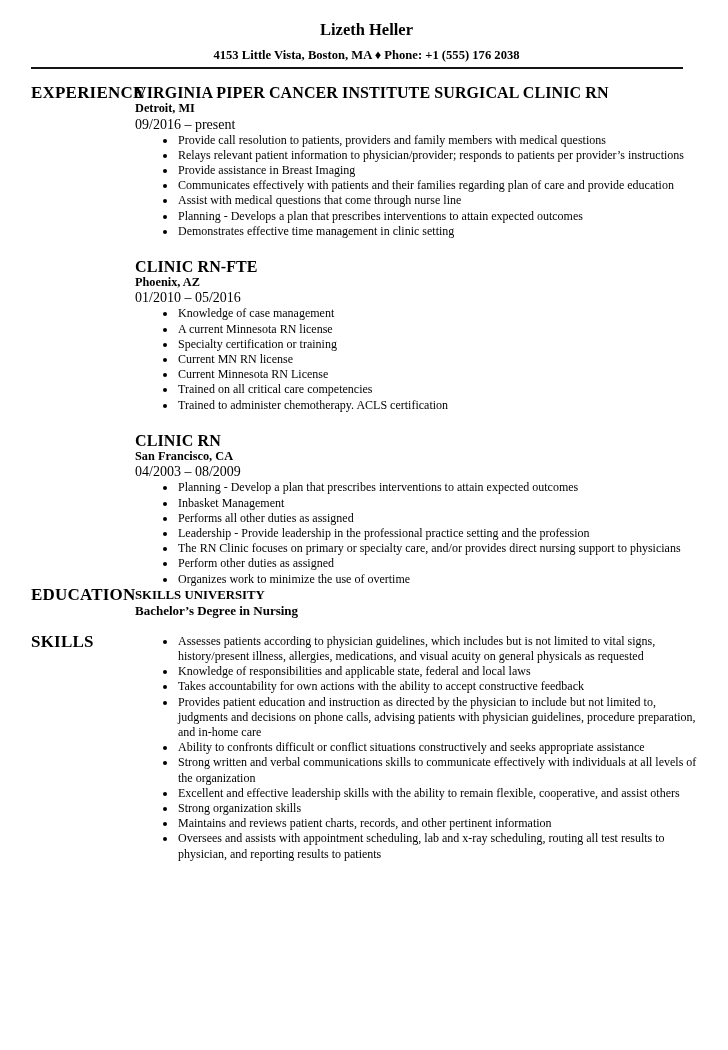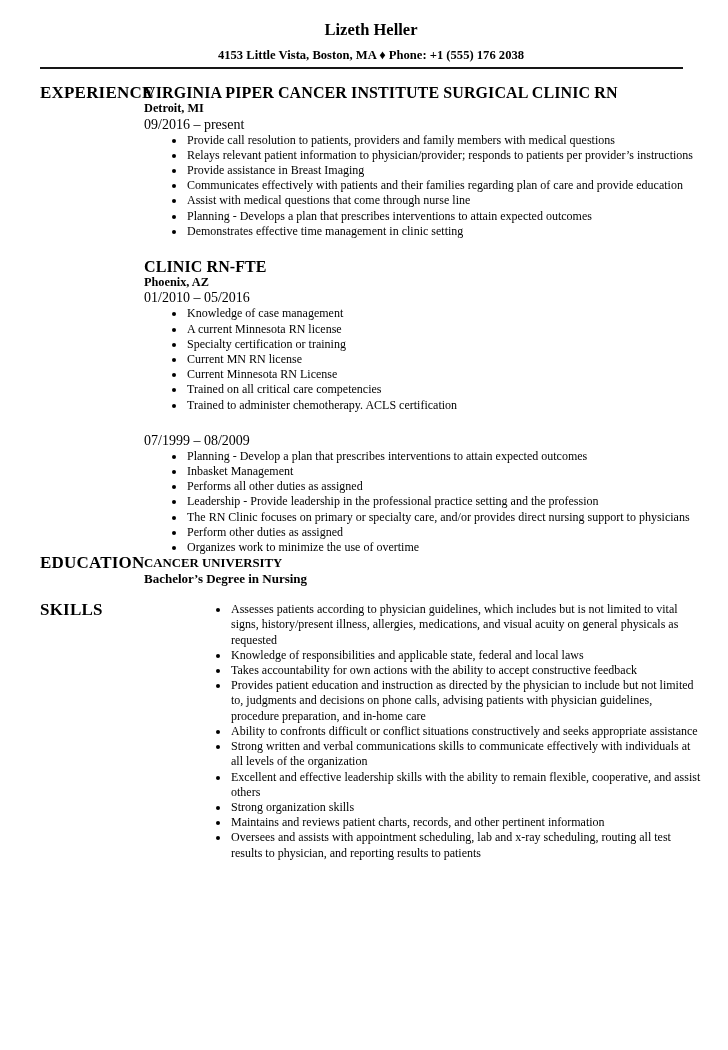--- a/index.html
+++ b/index.html
@@ -8,21 +8,21 @@
     background: #ffffff;
     color: #000000;
     font-family: "Liberation Serif", "DejaVu Serif", serif;
   }
   .page {
     position: relative;
     width: 728px;
     height: 1050px;
     background: #ffffff;
     box-sizing: border-box;
-    padding: 20px 26px 0 40px;
+    padding: 20px 26px 0 31px;
     overflow: hidden;
   }
   
   .hdr-name {
     margin: 0;
     text-align: center;
     font-size: 16.5px;
     font-weight: bold;
     line-height: 19px;
   }
@@ -35,21 +35,21 @@
   }
   .hdr-rule {
     margin-top: 4px;
     margin-right: 19px;
     border-bottom: 2.6px solid #161616;
   }
   
   main { display: block; margin-top: 16px; }
   .row { display: flex; align-items: flex-start; }
   .row + .row-education { }
-  .row-skills { margin-top: 15px; gap: 44px; }
+  .row-skills { margin-top: 15px; }
   .col-label {
     flex: none;
     width: 104px;
     font-weight: bold;
     font-size: 17px;
     line-height: 16px;
     letter-spacing: 0.2px;
   }
   .col-content { flex: 1; min-width: 0; }
   
@@ -138,40 +138,42 @@
               <li>A current Minnesota RN license</li>
               <li>Specialty certification or training</li>
               <li>Current MN RN license</li>
               <li>Current Minnesota RN License</li>
               <li>Trained on all critical care competencies</li>
               <li>Trained to administer chemotherapy. ACLS certification</li>
             </ul>
         </article>
 
         <article class="job">
-          <div class="job-dates">07/1999 – 08/2009</div>
+          <h2 class="job-title">CLINIC RN</h2>
+          <div class="job-location">San Francisco, CA</div>
+          <div class="job-dates">04/2003 – 08/2009</div>
           <ul class="bullets">
 
           <li>Planning - Develop a plan that prescribes interventions to attain expected outcomes</li>
               <li>Inbasket Management</li>
               <li>Performs all other duties as assigned</li>
               <li>Leadership - Provide leadership in the professional practice setting and the profession</li>
               <li>The RN Clinic focuses on primary or specialty care, and/or provides direct nursing support to physicians</li>
               <li>Perform other duties as assigned</li>
               <li>Organizes work to minimize the use of overtime</li>
             </ul>
         </article>
 
       </div>
     </section>
 
     <section class="row row-education">
       <div class="col-label">EDUCATION</div>
       <div class="col-content">
-        <h2 class="edu-school">CANCER UNIVERSITY</h2>
+        <h2 class="edu-school">SKILLS UNIVERSITY</h2>
         <div class="edu-degree">Bachelor’s Degree in Nursing</div>
       </div>
     </section>
 
     <section class="row row-skills">
       <div class="col-label">SKILLS</div>
       <div class="col-content">
         <ul class="bullets tight">
 
         <li>Assesses patients according to physician guidelines, which includes but is not limited to vital signs, history/present illness, allergies, medications, and visual acuity on general physicals as requested</li>

